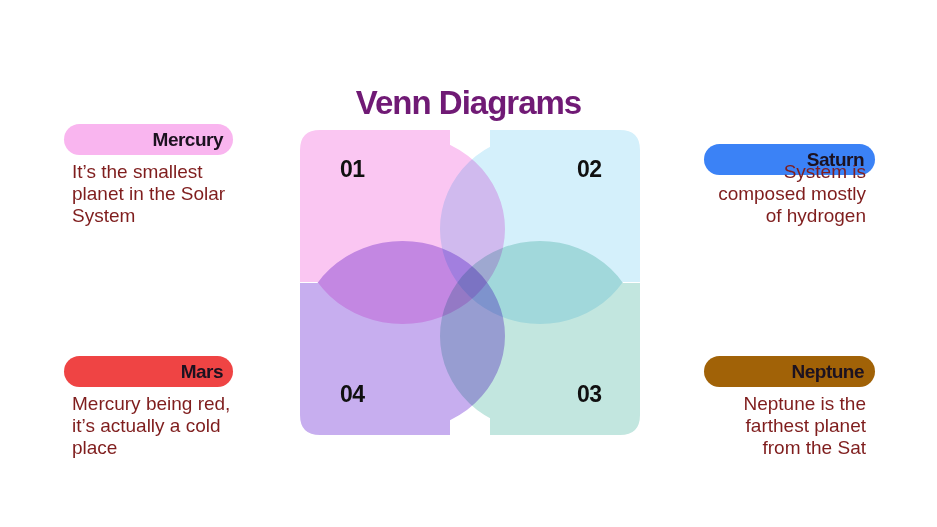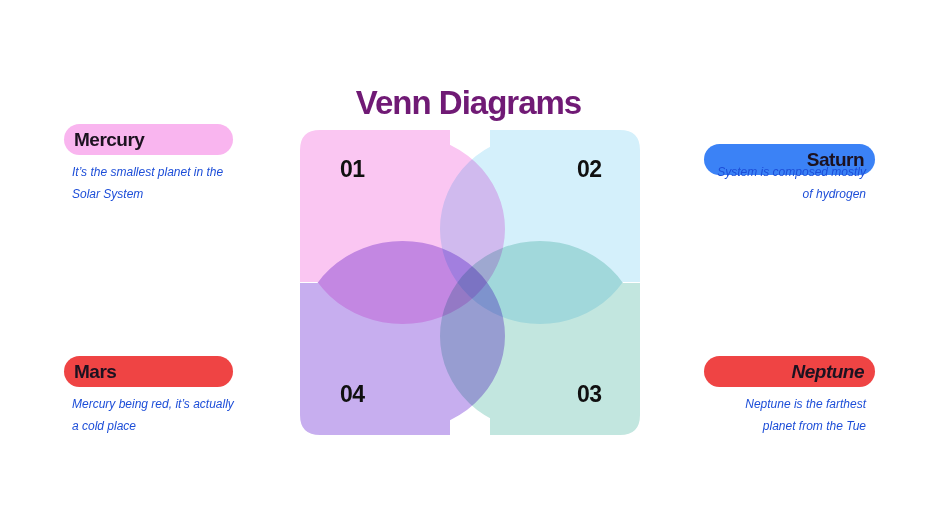--- a/index.html
+++ b/index.html
@@ -14,24 +14,24 @@
     text-align:center;font-size:33px;font-weight:bold;color:#701a75;
     letter-spacing:-1px;
     margin-top:48px;
   }
   .card{position:absolute;}
   .pill{
     position:absolute;height:31px;border-radius:16px;
     display:flex;align-items:center;box-sizing:border-box;
     font-size:19px;font-weight:bold;color:#1c1220;letter-spacing:-0.5px;
   }
-  .pill.left-side{left:64px;width:169px;padding:0 10px;justify-content:flex-start;}
+  .pill.left-side{left:64px;width:169px;padding:0 10px;justify-content:flex-end;}
   .pill.right-side{left:704px;width:171px;padding:0 11px;justify-content:flex-end;}
   .card-desc{
-    position:absolute;font-size:12px;line-height:22px;color:#1d4ed8;font-style:italic;
+    position:absolute;font-size:19px;line-height:22px;color:#7f1d1d;
   }
   .desc-left{left:72px;width:166px;text-align:left;}
   .desc-right{text-align:right;}
   .venn-svg{position:absolute;left:300px;top:130px;isolation:isolate;}
   .venn-shape{mix-blend-mode:multiply;}
   .venn-number{
     font-family:"Liberation Sans","DejaVu Sans",sans-serif;
     font-size:23px;font-weight:bold;fill:#101010;letter-spacing:-0.5px;
   }
 </style>
@@ -55,24 +55,24 @@
 </div>
 
 <div class="card">
   <div class="pill left-side" style="top: 356px; background-color: #ef4444;">
     <span>Mars</span>
   </div>
   <div class="card-desc desc-left" style="top:393px">Mercury being red, it’s actually a cold place</div>
 </div>
 
 <div class="card">
-  <div class="pill right-side" style="top: 356px; background-color: #ef4444; font-style: italic;">
+  <div class="pill right-side" style="top: 356px; background-color: #a16207;">
     <span>Neptune</span>
   </div>
-  <div class="card-desc desc-right" style="top:393px;left:716px;width:150px">Neptune is the farthest planet from the Tue</div>
+  <div class="card-desc desc-right" style="top:393px;left:716px;width:150px">Neptune is the farthest planet from the Sat</div>
 </div>
 
 <svg class="venn-svg" width="340" height="305" viewBox="0 0 340 305">
 
   <path class="venn-shape" fill-rule="nonzero" d="M20,0 H150 V152 H0 V20 Q0,0 20,0 Z
            M205,99 A102.5,95 0 1 1 0,99 A102.5,95 0 1 1 205,99 Z" fill="#FAC6F2"></path>
 
   <path class="venn-shape" fill-rule="nonzero" d="M190,0 H320 Q340,0 340,20 V152 H190 Z
            M340,99 A100,95 0 1 1 140,99 A100,95 0 1 1 340,99 Z" fill="#D4F0FB"></path>
 

